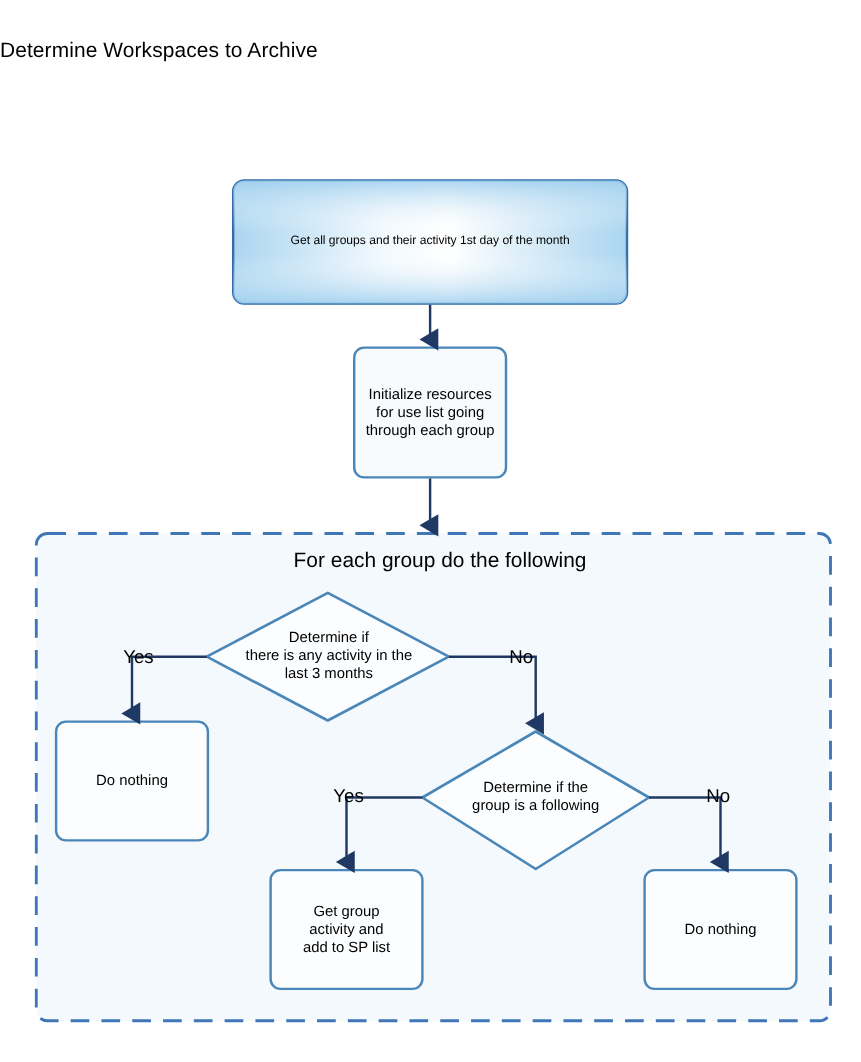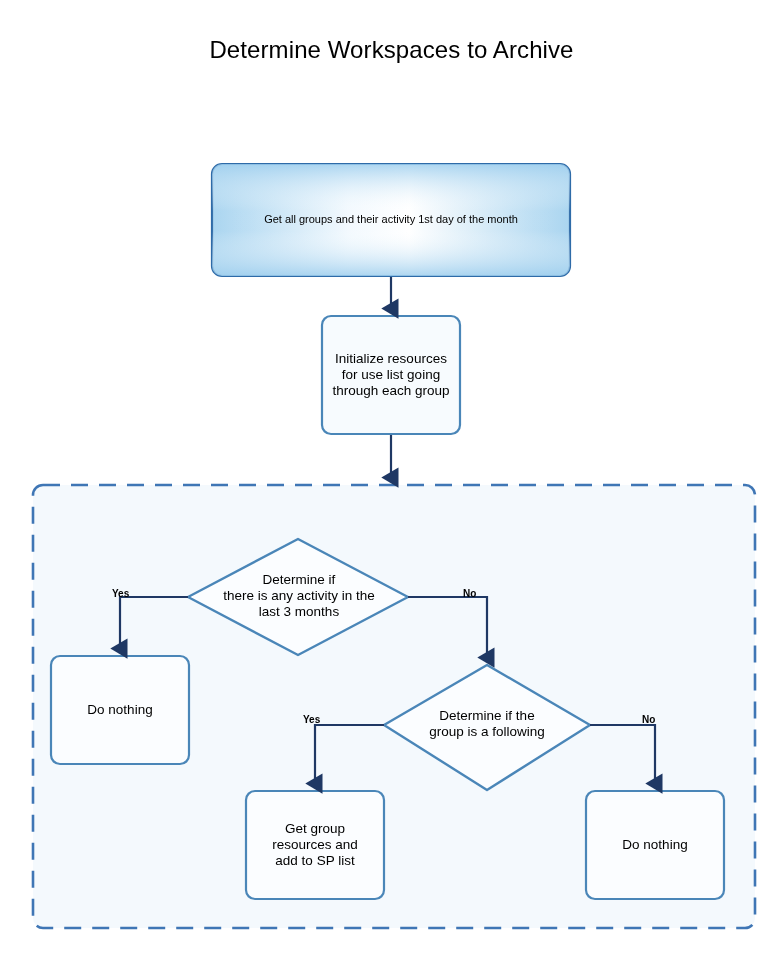--- a/index.html
+++ b/index.html
@@ -20,22 +20,22 @@
     top: 0;
     left: 0;
     width: 783px;
     height: 965px;
   }
   .title {
     position: absolute;
     left: 0;
     top: 36px;
     width: 783px;
-    text-align: center;
-    font-size: 24px;
+    text-align: left;
+    font-size: 19px;
     color: #000000;
     letter-spacing: 0.1px;
   }
   .node-label {
     position: absolute;
     display: flex;
     align-items: center;
     justify-content: center;
     text-align: center;
     color: #000000;
@@ -72,25 +72,24 @@
   .box-getgroup-label {
     left: 248px; top: 793px; width: 134px; height: 104px;
     font-size: 13.5px;
   }
   .box-donothing2-label {
     left: 588px; top: 793px; width: 134px; height: 104px;
     font-size: 13.5px;
   }
   .edge-label {
     position: absolute;
-    font-size: 10px;
+    font-size: 17px;
     color: #000000;
     pointer-events: none;
     white-space: nowrap;
-    font-weight: bold;
   }
   .lbl-yes1 { left: 112px; top: 588px; }
   .lbl-no1  { left: 463px; top: 588px; }
   .lbl-yes2 { left: 303px; top: 714px; }
   .lbl-no2  { left: 642px; top: 714px; }
 </style>
 </head>
 <body>
 
 <div id="canvas">
@@ -143,32 +142,33 @@
 
     <path d="M 590 725 L 655 725 L 655 784" stroke="#1f3864" stroke-width="2.2" fill="none" marker-end="url(#arrowHead)"></path>
   </svg>
 
   <div class="title">Determine Workspaces to Archive</div>
 
   <div class="node-label start-label">Get all groups and their activity 1st day of the month</div>
 
   <div class="node-label init-label">Initialize resources for use list going through each group</div>
 
+  <div class="node-label loop-title">For each group do the following</div>
 
   <div class="node-label d1-label">Determine if
 there is any activity in the
 last 3 months</div>
 
   <div class="node-label d2-label">Determine if the
 group is a following</div>
 
   <div class="node-label box-donothing1-label">Do nothing</div>
 
   <div class="node-label box-getgroup-label">Get group
-resources and
+activity and
 add to SP list</div>
 
   <div class="node-label box-donothing2-label">Do nothing</div>
 
   <div class="edge-label lbl-yes1">Yes</div>
 
   <div class="edge-label lbl-no1">No</div>
 
   <div class="edge-label lbl-yes2">Yes</div>
 

